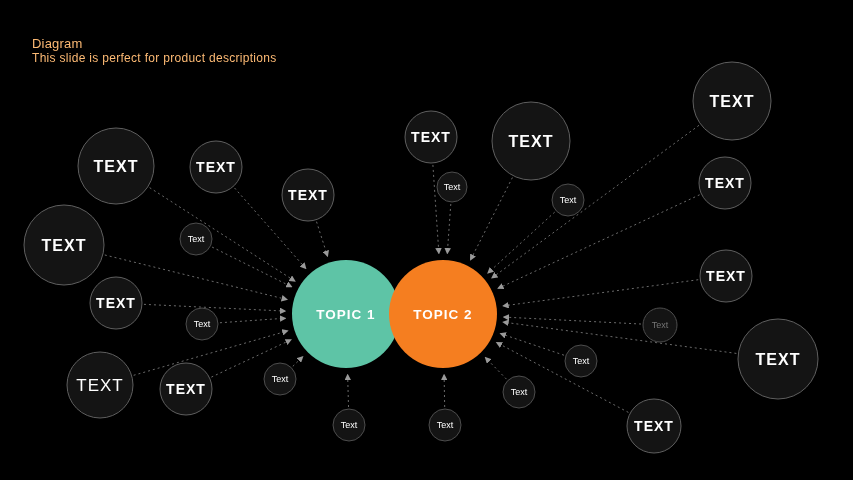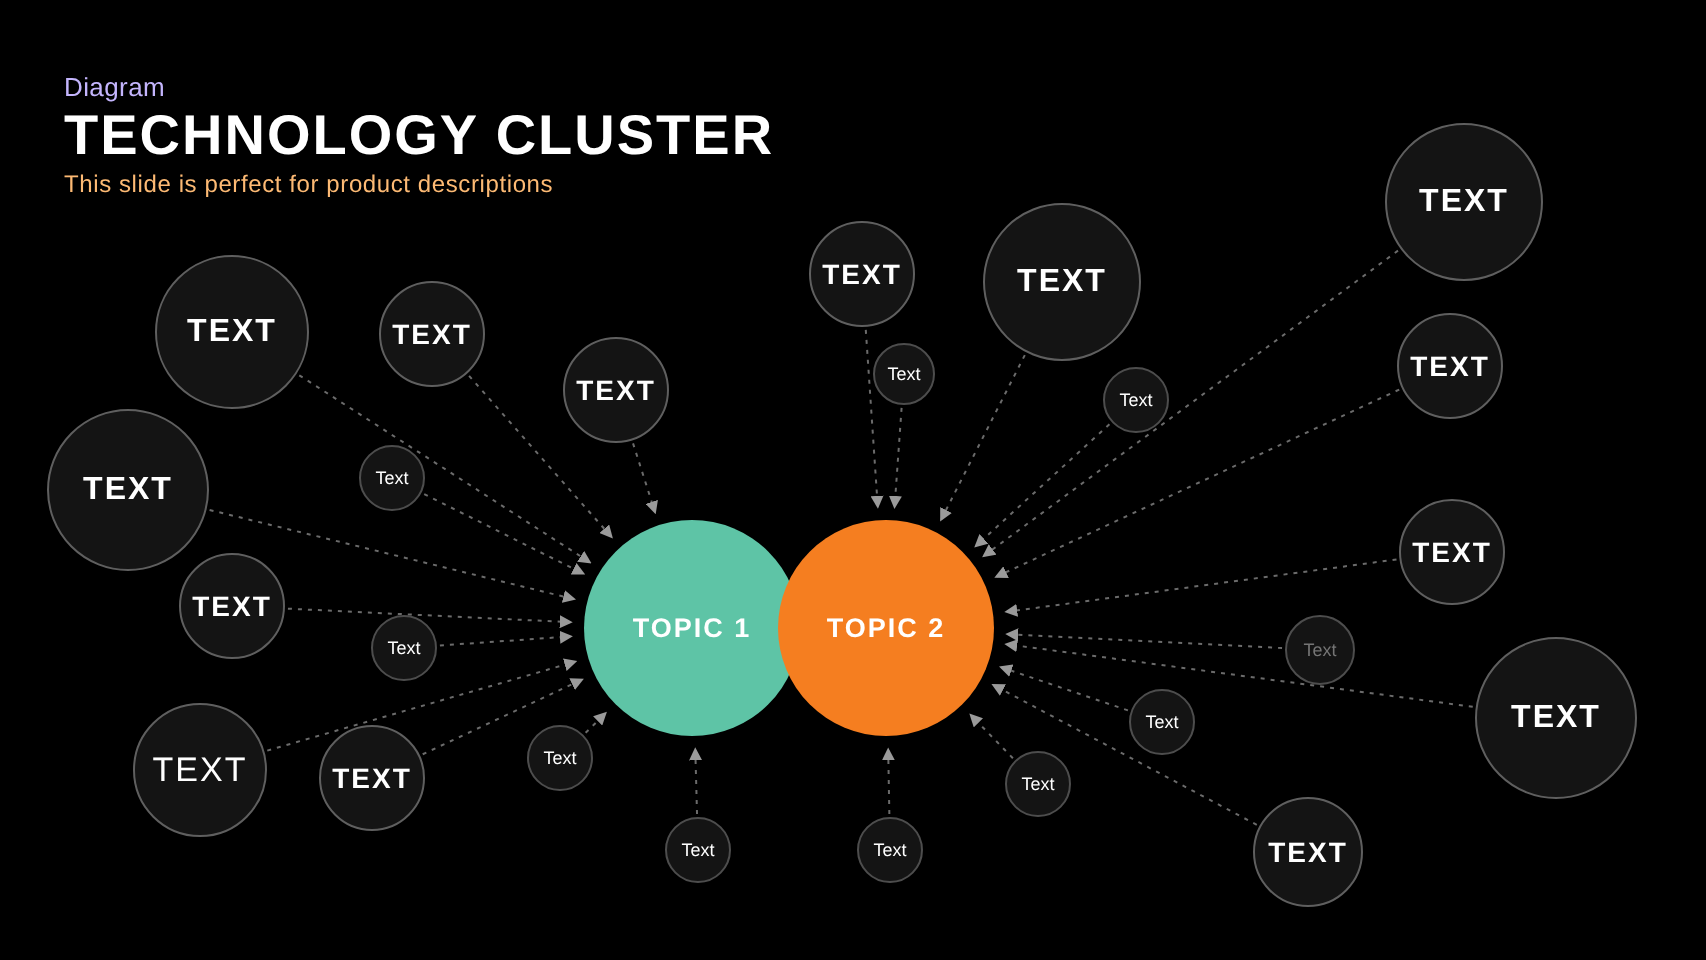--- a/index.html
+++ b/index.html
@@ -98,17 +98,16 @@
       <circle cx="519" cy="392" r="16" fill="#141414" stroke="#4d4d4d" stroke-width="1"></circle>
       <text x="519" y="392" fill="#ffffff" font-size="9" text-anchor="middle" dominant-baseline="central" font-weight="400" letter-spacing="0">Text</text>
       <circle cx="445" cy="425" r="16" fill="#141414" stroke="#4d4d4d" stroke-width="1"></circle>
       <text x="445" y="425" fill="#ffffff" font-size="9" text-anchor="middle" dominant-baseline="central" font-weight="400" letter-spacing="0">Text</text>
       <circle cx="346" cy="314" r="54" fill="#5ec4a6"></circle>
       <text x="346" y="314" fill="#ffffff" font-size="13.5" text-anchor="middle" dominant-baseline="central" font-weight="700" letter-spacing="1">TOPIC 1</text>
       <circle cx="443" cy="314" r="54" fill="#f57e20"></circle>
       <text x="443" y="314" fill="#ffffff" font-size="13.5" text-anchor="middle" dominant-baseline="central" font-weight="700" letter-spacing="1">TOPIC 2</text>
     </svg>
   <div class="header">
-    <div class="category" style="color: #c4b5fd;">Diagram</div>
-    <div class="title" style="color: rgb(255, 255, 255);">TECHNOLOGY CLUSTER</div>
+    <div class="category" style="color: #fdba74;">Diagram</div>
     <div class="subtitle" style="color: #fdba74;">This slide is perfect for product descriptions</div>
   </div>
 </div>
 
 </body></html>

